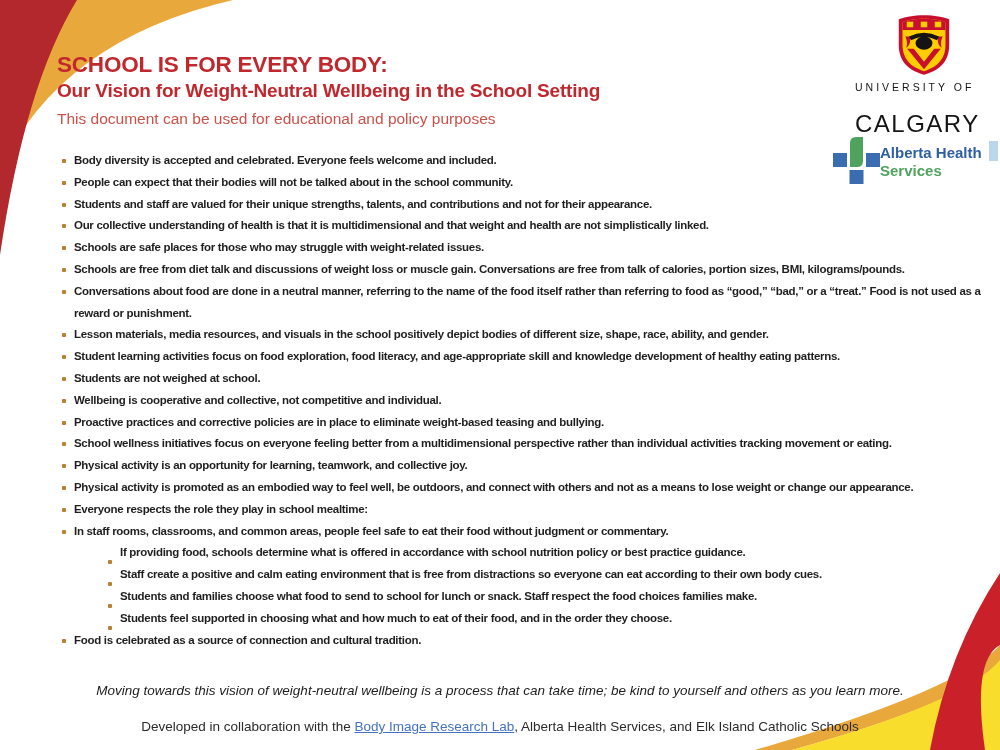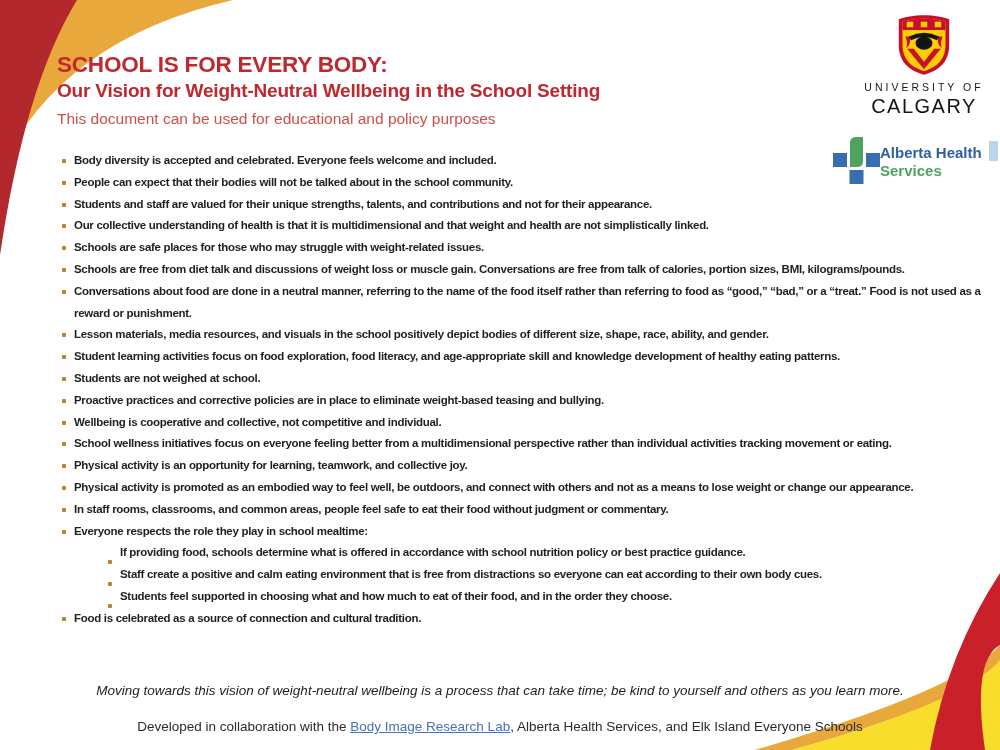--- a/index.html
+++ b/index.html
@@ -17,24 +17,24 @@
   .deco.tl{left:0;top:0;}
   .deco.br{right:0;bottom:0;}
 
   .title{position:absolute;left:57px;top:52px;font-size:22.5px;font-weight:700;
          color:var(--title-red,#C0282E);letter-spacing:-0.2px;}
   .subtitle{position:absolute;left:57px;top:80px;font-size:19px;font-weight:700;
          color:var(--title-red,#C0282E);letter-spacing:-0.2px;}
   .tagline{position:absolute;left:57px;top:110px;font-size:15.5px;font-weight:400;
          color:var(--tagline-red,#CC5148);}
 
-  .uc-logo{position:absolute;left:855px;top:14px;width:138px;text-align:center;}
+  .uc-logo{position:absolute;left:855px;top:14px;width:138px;}
   .uc-logo svg{margin:0 auto;}
   .uc-line1{font-size:10.5px;letter-spacing:3px;color:#151515;margin-top:5px;white-space:nowrap;}
-  .uc-line2{font-size:20px;letter-spacing:1.5px;color:#151515;margin-top:2px;white-space:nowrap;}
+  .uc-line2{font-size:24px;letter-spacing:1.5px;color:#151515;margin-top:17px;white-space:nowrap;}
 
   .ahs-logo{position:absolute;left:833px;top:137px;display:flex;}
   .ahs-text{margin-top:7px;}
   .ahs-line1{font-size:15px;font-weight:700;color:var(--ahs-blue,#2E5FA3);line-height:18px;white-space:nowrap;}
   .ahs-line2{font-size:15px;font-weight:700;color:var(--ahs-green,#4FA35F);line-height:18px;}
   .edge-mark{position:absolute;left:989px;top:141px;width:9px;height:20px;background:#B9D6EA;}
 
   .bullets{position:absolute;left:57px;top:150px;width:930px;}
   .b-row{display:flex;}
   .b-row.child{margin-left:46px;align-items:flex-end;}
@@ -136,60 +136,64 @@
       <div class="b-row">
         <span class="marker"></span>
         <span class="btext">Student learning activities focus on food exploration, food literacy, and age-appropriate skill and knowledge development of healthy eating patterns.</span>
       </div>
       <div class="b-row">
         <span class="marker"></span>
         <span class="btext">Students are not weighed at school.</span>
       </div>
       <div class="b-row">
         <span class="marker"></span>
-        <span class="btext">Proactive practices and corrective policies are in place to eliminate weight-based teasing and bullying.</span>
+        <span class="btext">Wellbeing is cooperative and collective, not competitive and individual.</span>
       </div>
       <div class="b-row">
         <span class="marker"></span>
-        <span class="btext">Wellbeing is cooperative and collective, not competitive and individual.</span>
+        <span class="btext">Proactive practices and corrective policies are in place to eliminate weight-based teasing and bullying.</span>
       </div>
       <div class="b-row">
         <span class="marker"></span>
         <span class="btext">School wellness initiatives focus on everyone feeling better from a multidimensional perspective rather than individual activities tracking movement or eating.</span>
       </div>
       <div class="b-row">
         <span class="marker"></span>
         <span class="btext">Physical activity is an opportunity for learning, teamwork, and collective joy.</span>
       </div>
       <div class="b-row">
         <span class="marker"></span>
         <span class="btext">Physical activity is promoted as an embodied way to feel well, be outdoors, and connect with others and not as a means to lose weight or change our appearance.</span>
       </div>
       <div class="b-row">
         <span class="marker"></span>
-        <span class="btext">In staff rooms, classrooms, and common areas, people feel safe to eat their food without judgment or commentary.</span>
+        <span class="btext">Everyone respects the role they play in school mealtime:</span>
       </div>
       <div class="b-row">
         <span class="marker"></span>
-        <span class="btext">Everyone respects the role they play in school mealtime:</span>
+        <span class="btext">In staff rooms, classrooms, and common areas, people feel safe to eat their food without judgment or commentary.</span>
       </div>
       <div class="b-row child">
         <span class="marker"></span>
         <span class="btext">If providing food, schools determine what is offered in accordance with school nutrition policy or best practice guidance.</span>
       </div>
       <div class="b-row child">
         <span class="marker"></span>
         <span class="btext">Staff create a positive and calm eating environment that is free from distractions so everyone can eat according to their own body cues.</span>
+      </div>
+      <div class="b-row child">
+        <span class="marker"></span>
+        <span class="btext">Students and families choose what food to send to school for lunch or snack. Staff respect the food choices families make.</span>
       </div>
       <div class="b-row child">
         <span class="marker"></span>
         <span class="btext">Students feel supported in choosing what and how much to eat of their food, and in the order they choose.</span>
       </div>
       <div class="b-row">
         <span class="marker"></span>
         <span class="btext">Food is celebrated as a source of connection and cultural tradition.</span>
       </div>
     </div>
 
   <div class="note">Moving towards this vision of weight-neutral wellbeing is a process that can take time; be kind to yourself and others as you learn more.</div>
-  <div class="credit"><span>Developed in collaboration with the </span><a>Body Image Research Lab</a><span>, Alberta Health Services, and Elk Island Everyone Schools</span></div>
+  <div class="credit"><span>Developed in collaboration with the </span><a>Body Image Research Lab</a><span>, Alberta Health Services, and Elk Island Catholic Schools</span></div>
 
 </div>
 
 </body></html>

